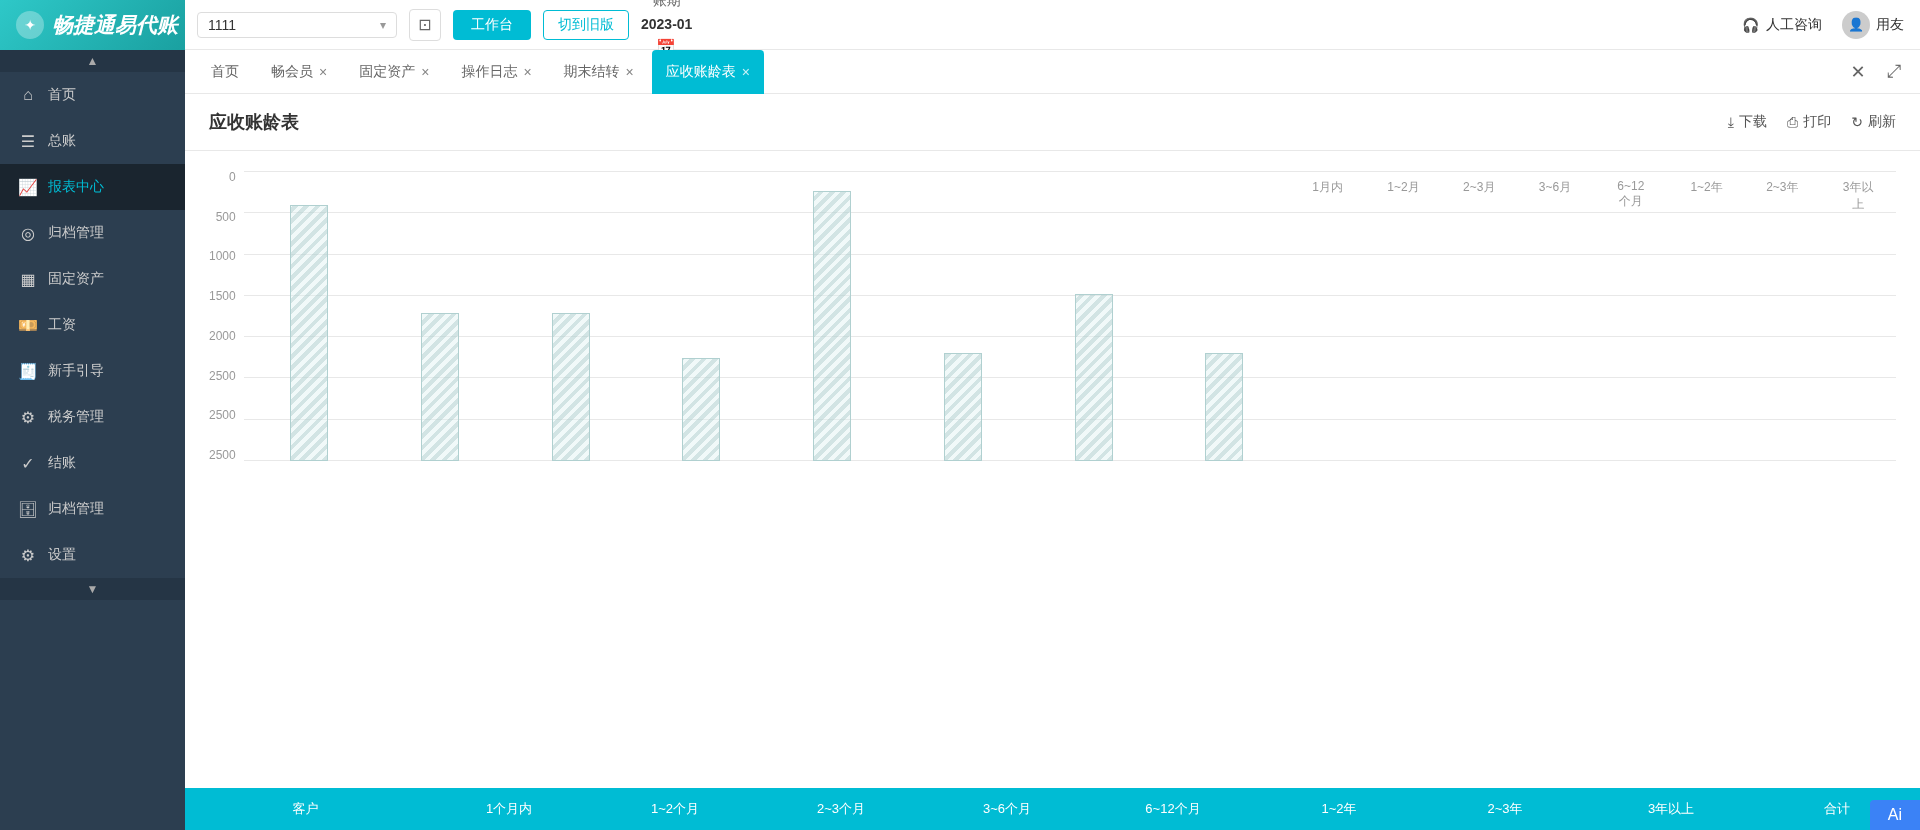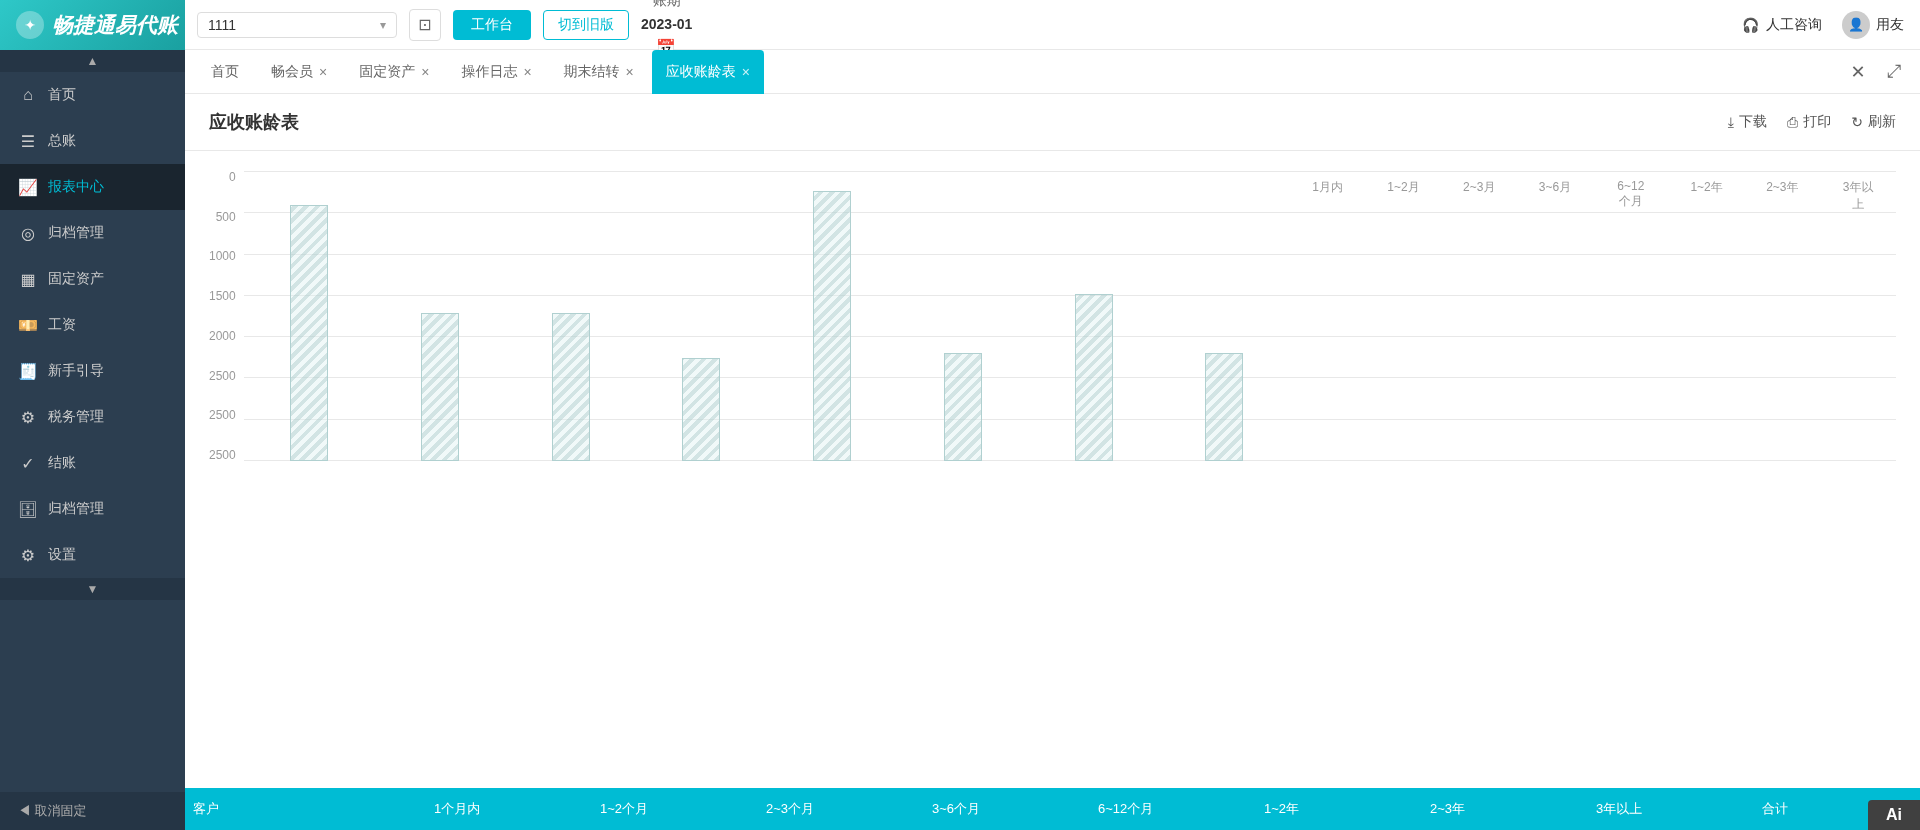--- a/index.html
+++ b/index.html
@@ -385,21 +385,21 @@
       background: #00bcd4;
       display: flex;
       color: #fff;
       font-size: 13px;
       height: 42px;
       align-items: center;
       flex-shrink: 0;
     }
     .th-cell {
       flex: 1;
-      text-align: left;
+      text-align: center;
       padding: 0 8px;
     }
     .th-cell:first-child {
       flex: 1.5;
     }
   </style>
 </head>
 <body>
 
 <div class="top-header">
@@ -482,23 +482,20 @@
       <span class="s-icon">🗄</span>
       <span>归档管理</span>
     </div>
     <div class="sidebar-item">
       <span class="s-icon">⚙</span>
       <span>设置</span>
     </div>
 
     <div class="sidebar-scroll-down">▼</div>
 
-    <div class="sidebar-bottom">
-      <span>◀ 取消固定</span>
-    </div>
   </div>
 
   <div class="content-area">
 
     <div class="tabs-bar">
       <div class="tab-item">
         <span>首页</span>
       </div>
       <div class="tab-item">
         <span>畅会员</span>
@@ -621,15 +618,15 @@
           <div class="th-cell">6~12个月</div>
           <div class="th-cell">1~2年</div>
           <div class="th-cell">2~3年</div>
           <div class="th-cell">3年以上</div>
           <div class="th-cell">合计</div>
         </div>
     </div>
   </div>
 </div>
 
-<div style="position:fixed; bottom:0; right:0; background:#404040; color:#fff; padding:6px 18px; font-size:16px; font-weight:bold; border-radius:4px 0 0 0; cursor:pointer;">
+<div style="position:fixed; bottom:0; right:0; background:#3b82f6; color:#fff; padding:6px 18px; font-size:16px; font-weight:normal; border-radius:4px 0 0 0; cursor:pointer;">
   <span>Ai</span>
 </div>
 
 </body></html>

